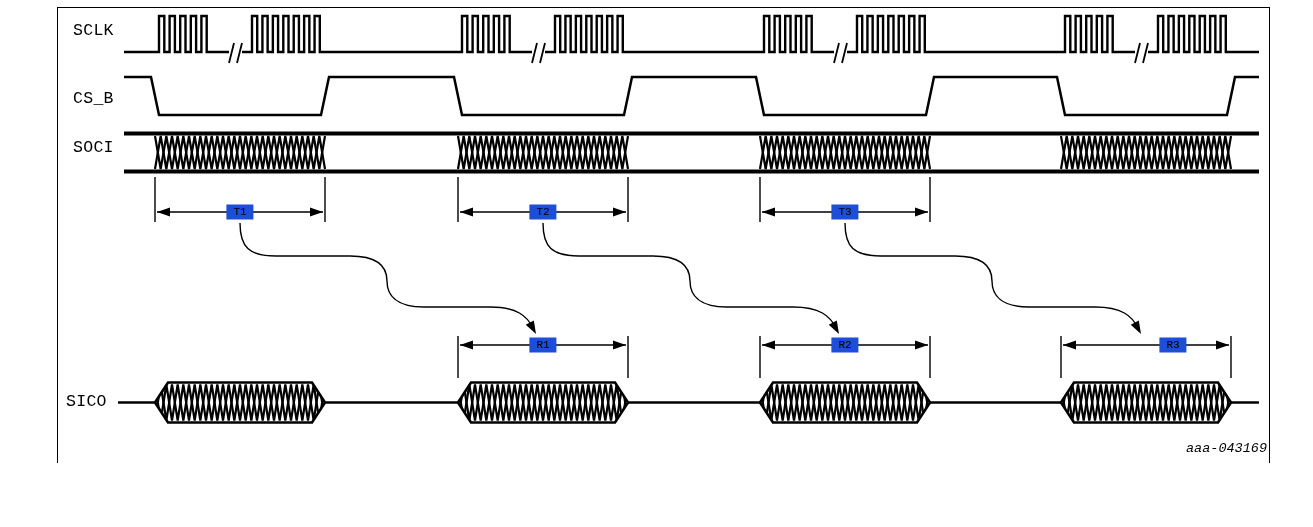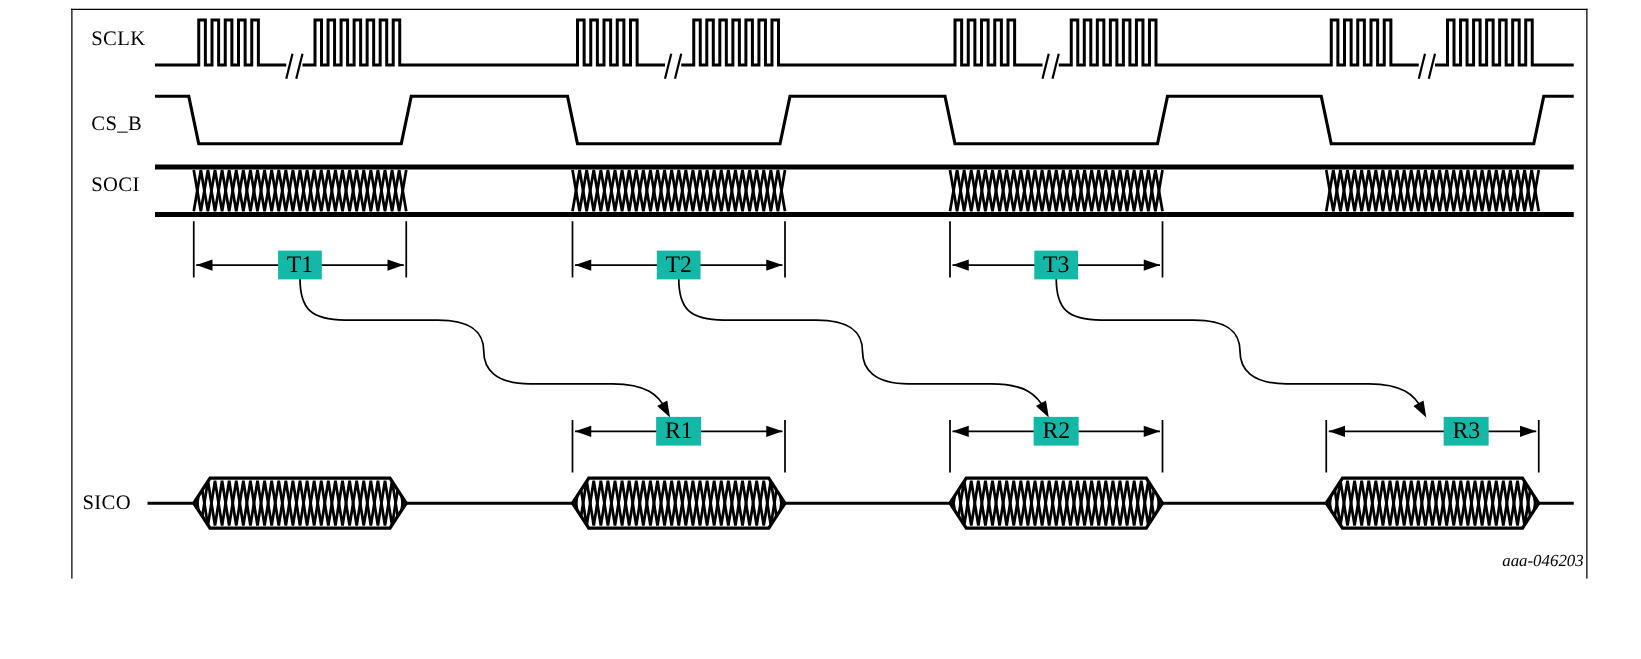--- a/index.html
+++ b/index.html
@@ -1,31 +1,31 @@
 <!DOCTYPE html>
 <html><head>
 <meta charset="utf-8">
 <style>
   html,body{margin:0;padding:0;background:#ffffff;}
   .canvas{
     position:relative;width:1313px;height:463px;background:#ffffff;overflow:hidden;
-    font-family:Liberation Serif, serif;
+    font-family:Liberation Mono, monospace;
   }
   .figure-box{
     position:absolute;left:57px;top:7px;width:1211px;height:504px;
     border:1.6px solid #000;border-bottom:none;background:transparent;
   }
   svg.diagram{position:absolute;left:0;top:0;}
   .sig-label{
     position:absolute;font-size:16.5px;color:#000;line-height:1;letter-spacing:0.3px;
     white-space:nowrap;
   }
   .dim-label{
-    position:absolute;font-size:19px;color:#000;line-height:1;
-    background:#14b8a6;padding:2px 7px;transform:translate(-50%,-50%);
+    position:absolute;font-size:11px;color:#000;line-height:1;
+    background:#1d4ed8;padding:2px 7px;transform:translate(-50%,-50%);
     white-space:nowrap;
   }
   .artwork-id{
     position:absolute;right:46px;top:442px;font-size:13.5px;font-style:italic;color:#000;
     line-height:1;
   }
   .bottom-rule{
     position:absolute;left:0;top:509px;width:1313px;height:2.6px;background:#000;
   }
   .caption{
@@ -155,17 +155,17 @@
   <div class="sig-label" style="left:66px;top:394px">SICO</div>
 
   <div class="dim-label" style="left:240px;top:212px">T1</div>
   <div class="dim-label" style="left:543px;top:212px">T2</div>
   <div class="dim-label" style="left:845px;top:212px">T3</div>
 
   <div class="dim-label" style="left:543px;top:345px">R1</div>
   <div class="dim-label" style="left:845px;top:345px">R2</div>
   <div class="dim-label" style="left:1173px;top:345px">R3</div>
 
-  <div class="artwork-id">aaa-046203</div>
+  <div class="artwork-id">aaa-043169</div>
 
   <div class="bottom-rule"></div>
 
 </div>
 
 </body></html>

